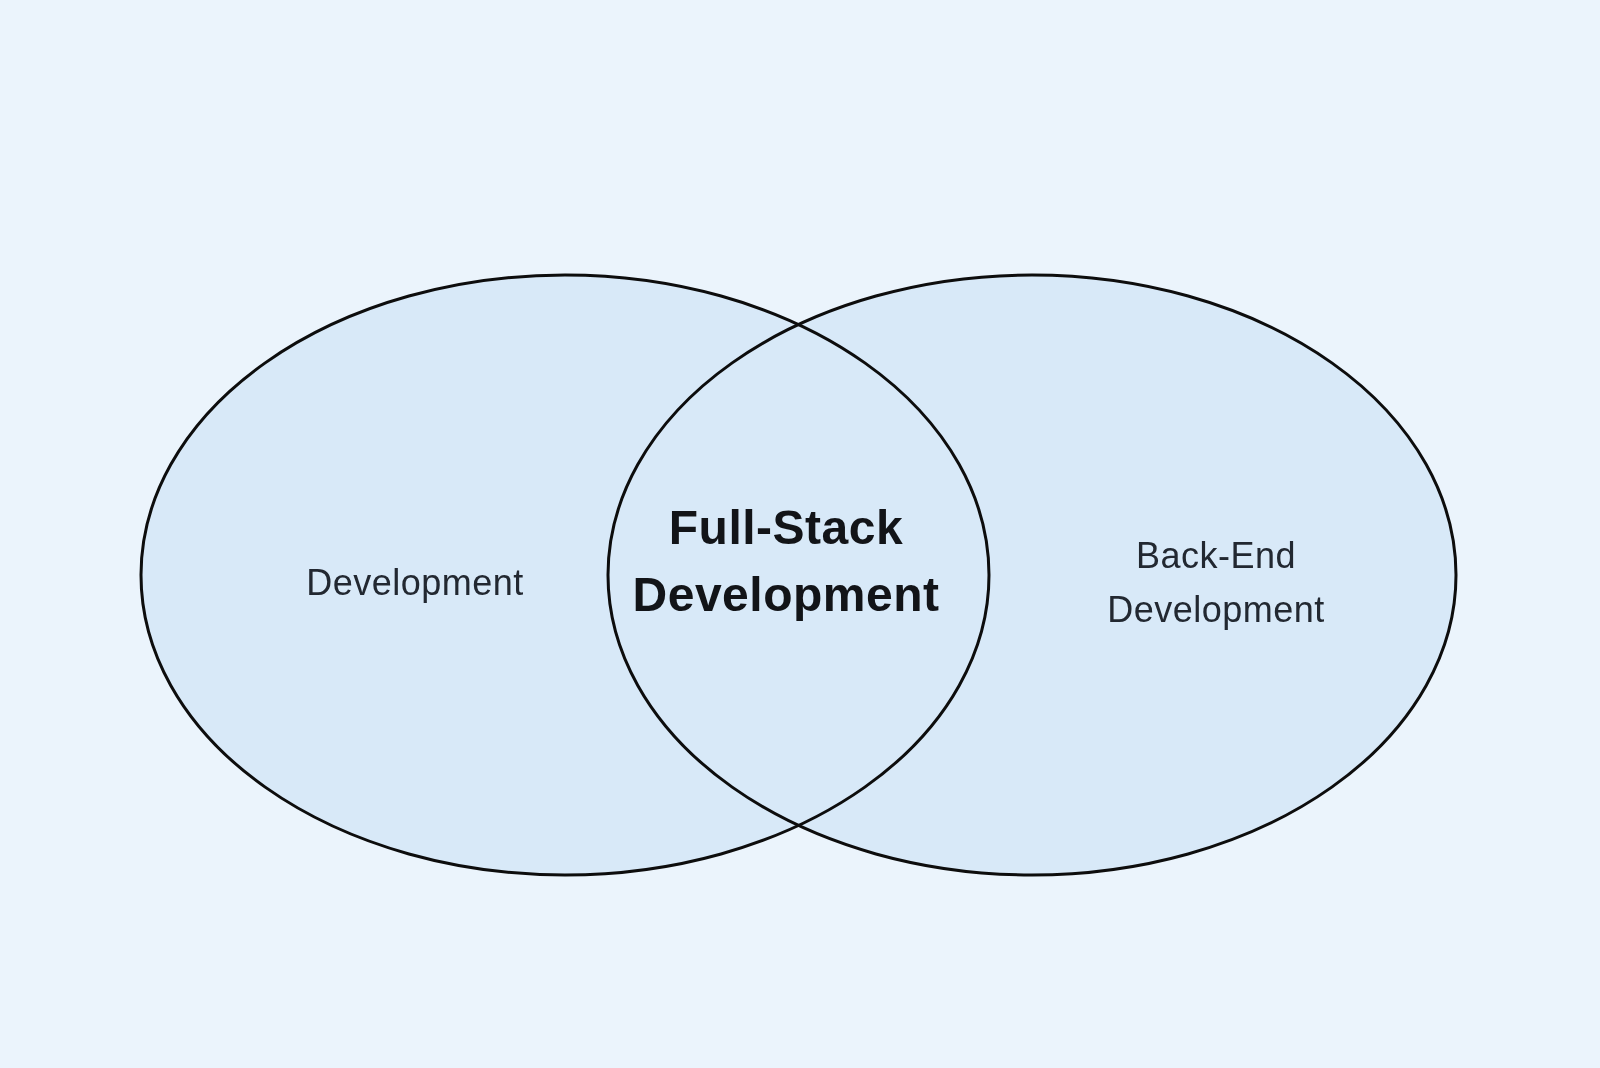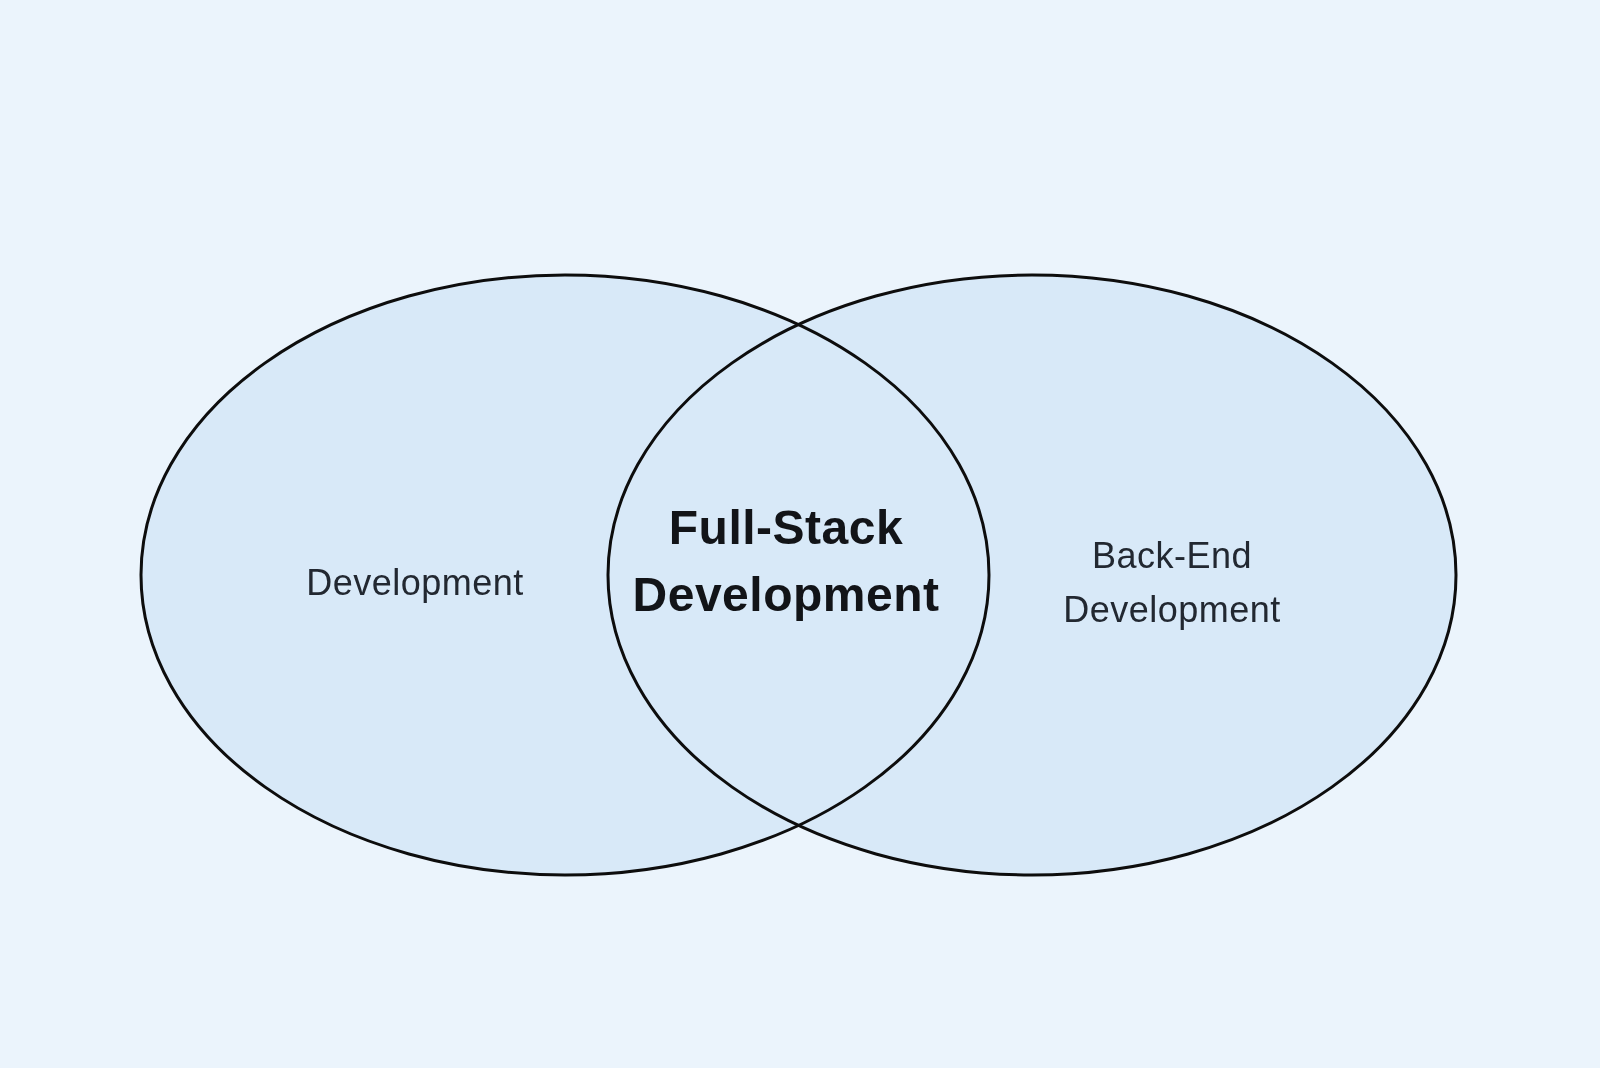--- a/index.html
+++ b/index.html
@@ -46,21 +46,21 @@
   .label span{display:block;}
   .label.center{
     color:var(--center-text);
     font-size:48px;
     line-height:67px;
     font-weight:700;
     letter-spacing:0.5px;
   }
   .label.left-set{left:415px;top:583px;}
   .label.center{left:786px;top:561px;}
-  .label.right-set{left:1172px;top:583px;}
+  .label.right-set{left:1216px;top:583px;}
 </style>
 </head>
 <body>
 
 <div class="stage">
 
   <svg class="venn" width="1600" height="1068" viewBox="0 0 1600 1068" aria-hidden="true">
 
     <ellipse class="fill" cx="565" cy="575" rx="424" ry="300"></ellipse>
     <ellipse class="fill" cx="1032" cy="575" rx="424" ry="300"></ellipse>

